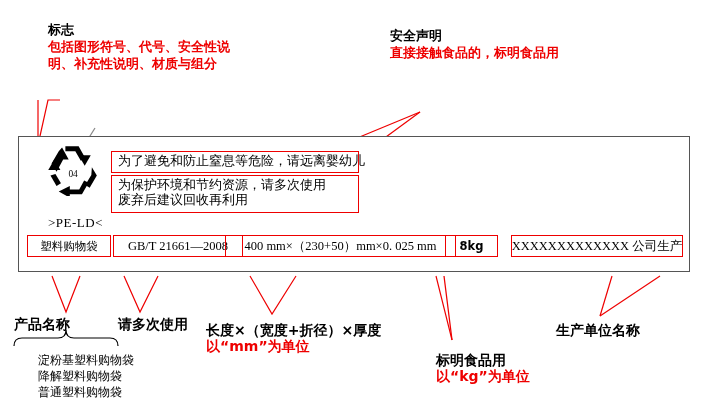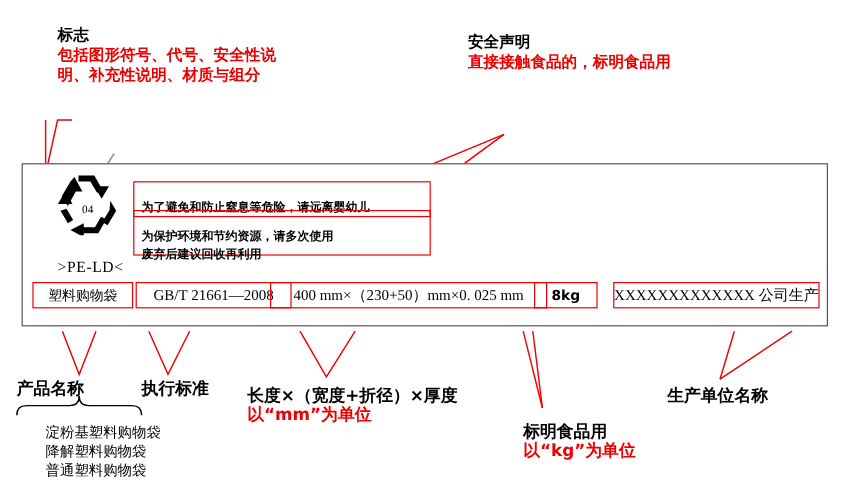--- a/index.html
+++ b/index.html
@@ -79,26 +79,25 @@
     letter-spacing: 0.5px;
     margin-top: 19px;
     white-space: nowrap;
   }
 
   
   .stmt-box {
     position: absolute;
     border: 1.2px solid #ee0000;
     box-sizing: border-box;
-    padding: 14px 6px;
+    padding: 1px 6px;
     color: #000;
-    font-size: 10px;
+    font-size: 13px;
     line-height: 15px;
     white-space: nowrap;
-    font-weight: bold;
   }
   #stmt-safety { left: 92px; top: 14px;  width: 248px; height: 22px; }
   #stmt-env    { left: 92px; top: 38px;  width: 248px; height: 38px; }
 
   
   #data-row {
     position: absolute;
     left: 6px;
     top: 98px;
     height: 24px;
@@ -216,21 +215,21 @@
         <div class="fld serif" id="fld-dim">400 mm×（230+50）mm×0. 025 mm</div>
         <div class="fld" id="fld-load">8kg</div>
         <div class="fld serif" id="fld-maker">XXXXXXXXXXXXX 公司生产</div>
       </div>
 
     </div>
   </div>
 
   <div class="abs anno-title" style="left:14px; top:316px; font-size:14px;">产品名称</div>
 
-  <div class="abs anno-title" style="left:118px; top:316px; font-size:14px;">执行标准</div>
+  <div class="abs anno-title" style="left:118px; top:316px; font-size:14px;">请多次使用</div>
 
   <div class="abs" style="left:38px; top:352px;">
     <div class="anno-black-sm">淀粉基塑料购物袋</div>
     <div class="anno-black-sm">降解塑料购物袋</div>
     <div class="anno-black-sm">普通塑料购物袋</div>
   </div>
 
   <div class="abs" style="left:206px; top:322px;">
     <div class="anno-title" style="font-size:14px;">长度×（宽度+折径）×厚度</div>
     <div class="anno-red" style="font-size:14px;">以“mm”为单位</div>

